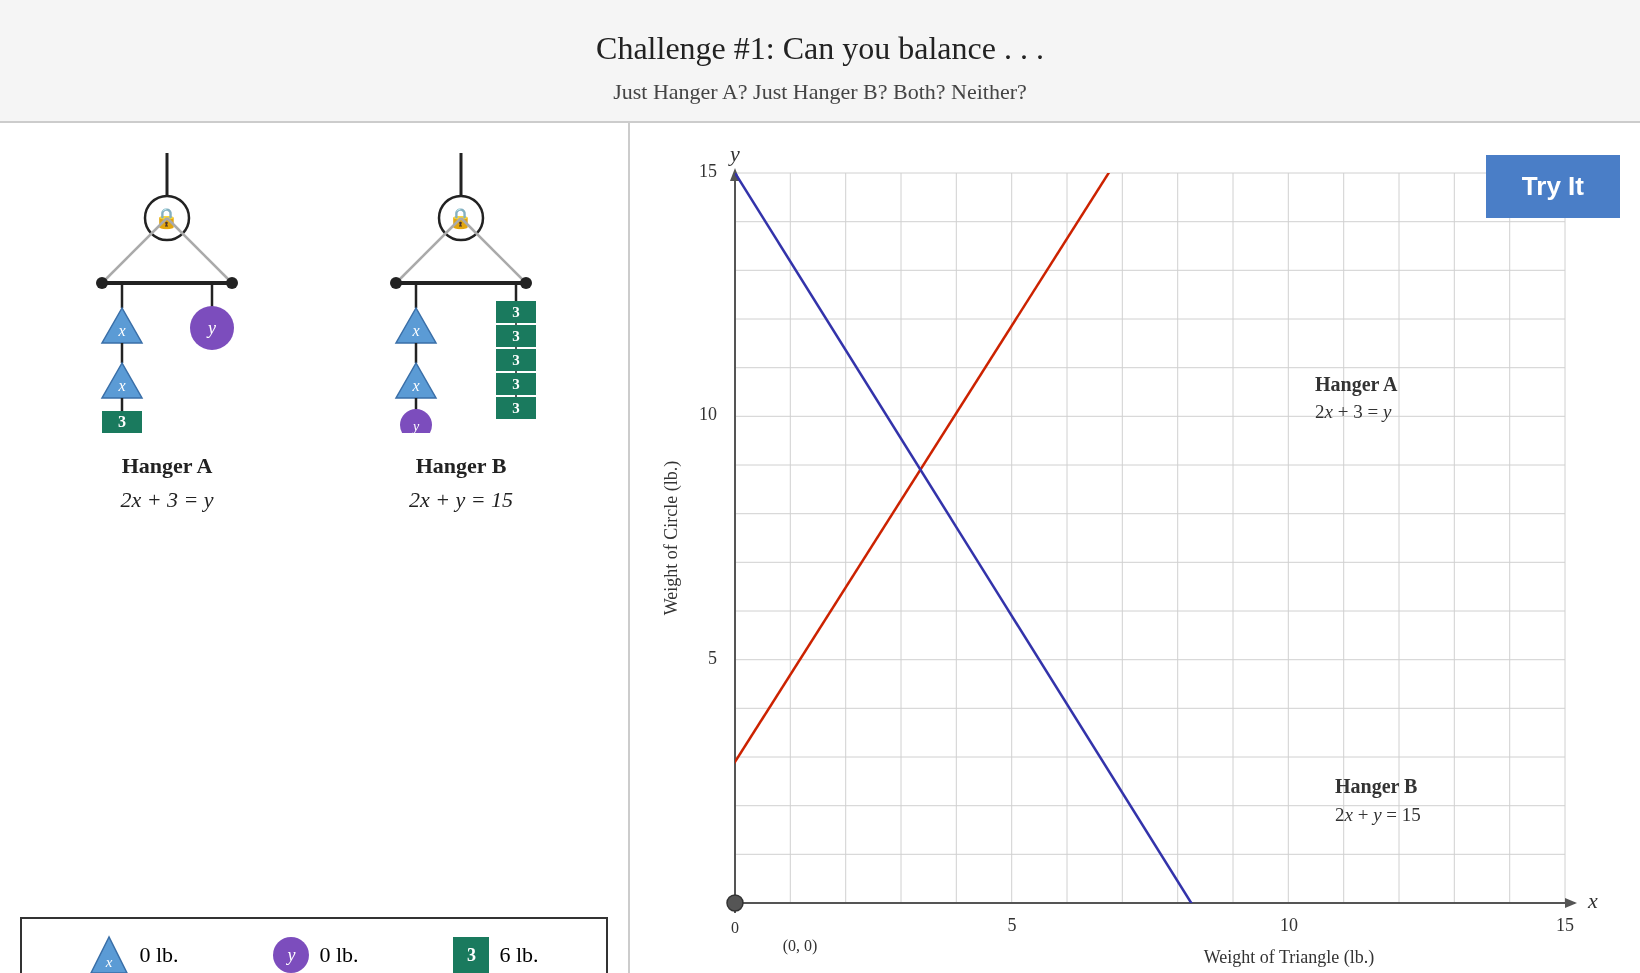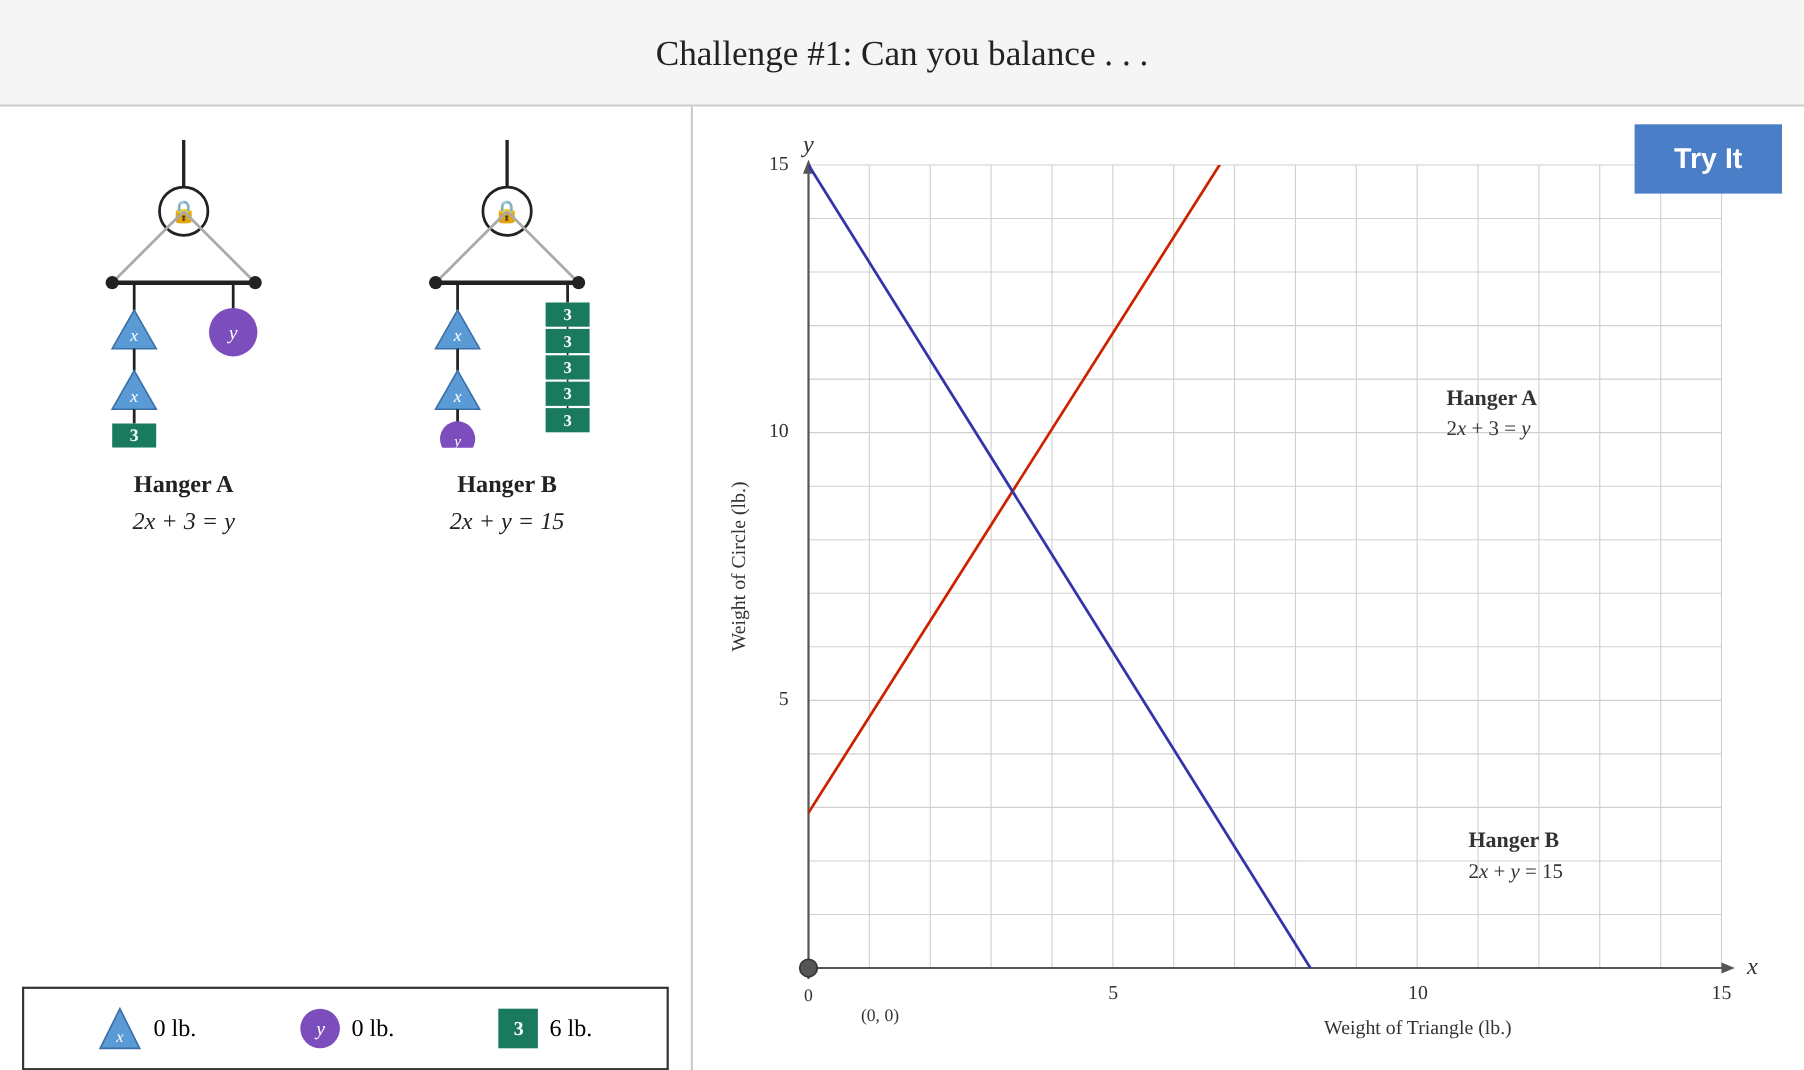--- a/index.html
+++ b/index.html
@@ -130,37 +130,38 @@
     }
     .try-it-button {
       background: #4a7ec7;
       color: white;
       font-size: 26px;
       font-weight: bold;
       border: none;
       padding: 16px 36px;
       cursor: pointer;
       position: absolute;
-      top: 16px;
+      top: 32px;
       right: 20px;
       z-index: 10;
     }
     .graph-container {
       width: 100%;
       height: 100%;
       display: flex;
       align-items: center;
       justify-content: center;
     }
   </style>
 </head>
 <body>
 
 <div class="page-header">
   <div class="page-title">Challenge #1: Can you balance . . .</div>
+  <div class="page-subtitle">Just Hanger A? Just Hanger B? Both? Neither?</div>
 </div>
 
 <div class="main-content">
 
   <div class="left-panel">
     <div class="hangers-row">
 
       <div class="hanger-diagram">
         <div class="hanger-svg-area">
           <svg width="220" height="280" viewBox="0 0 220 280">

